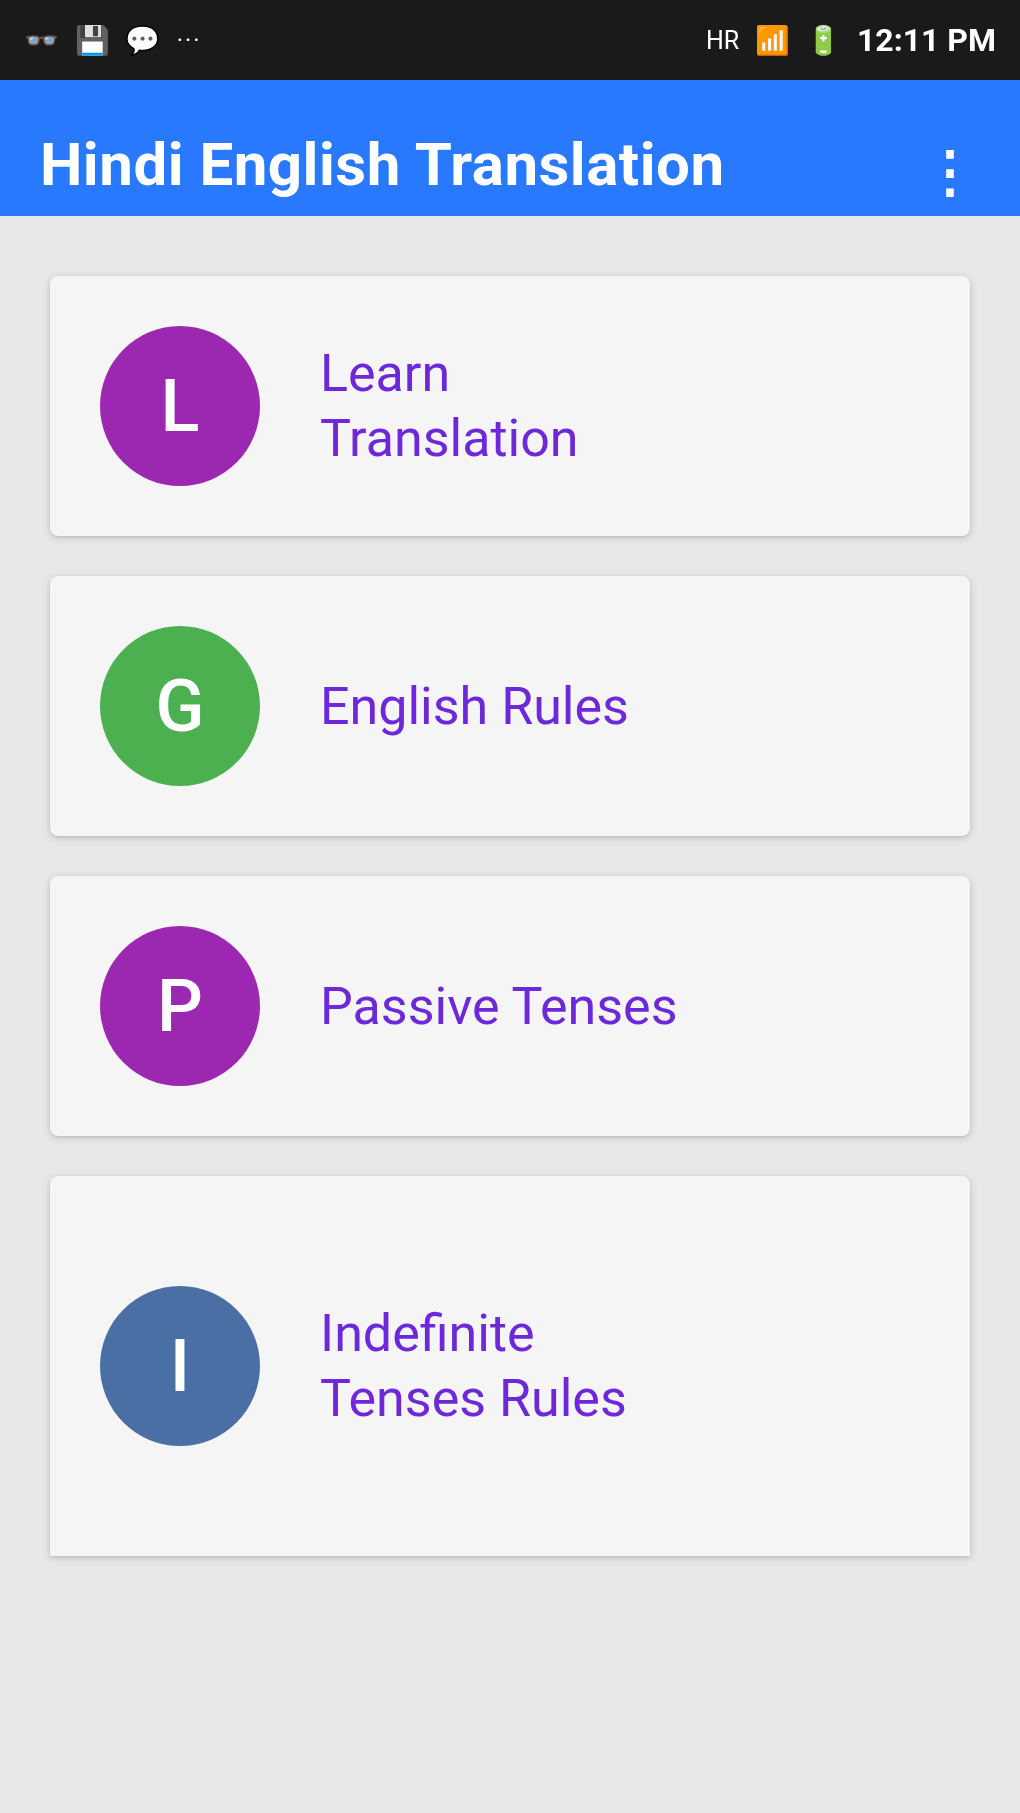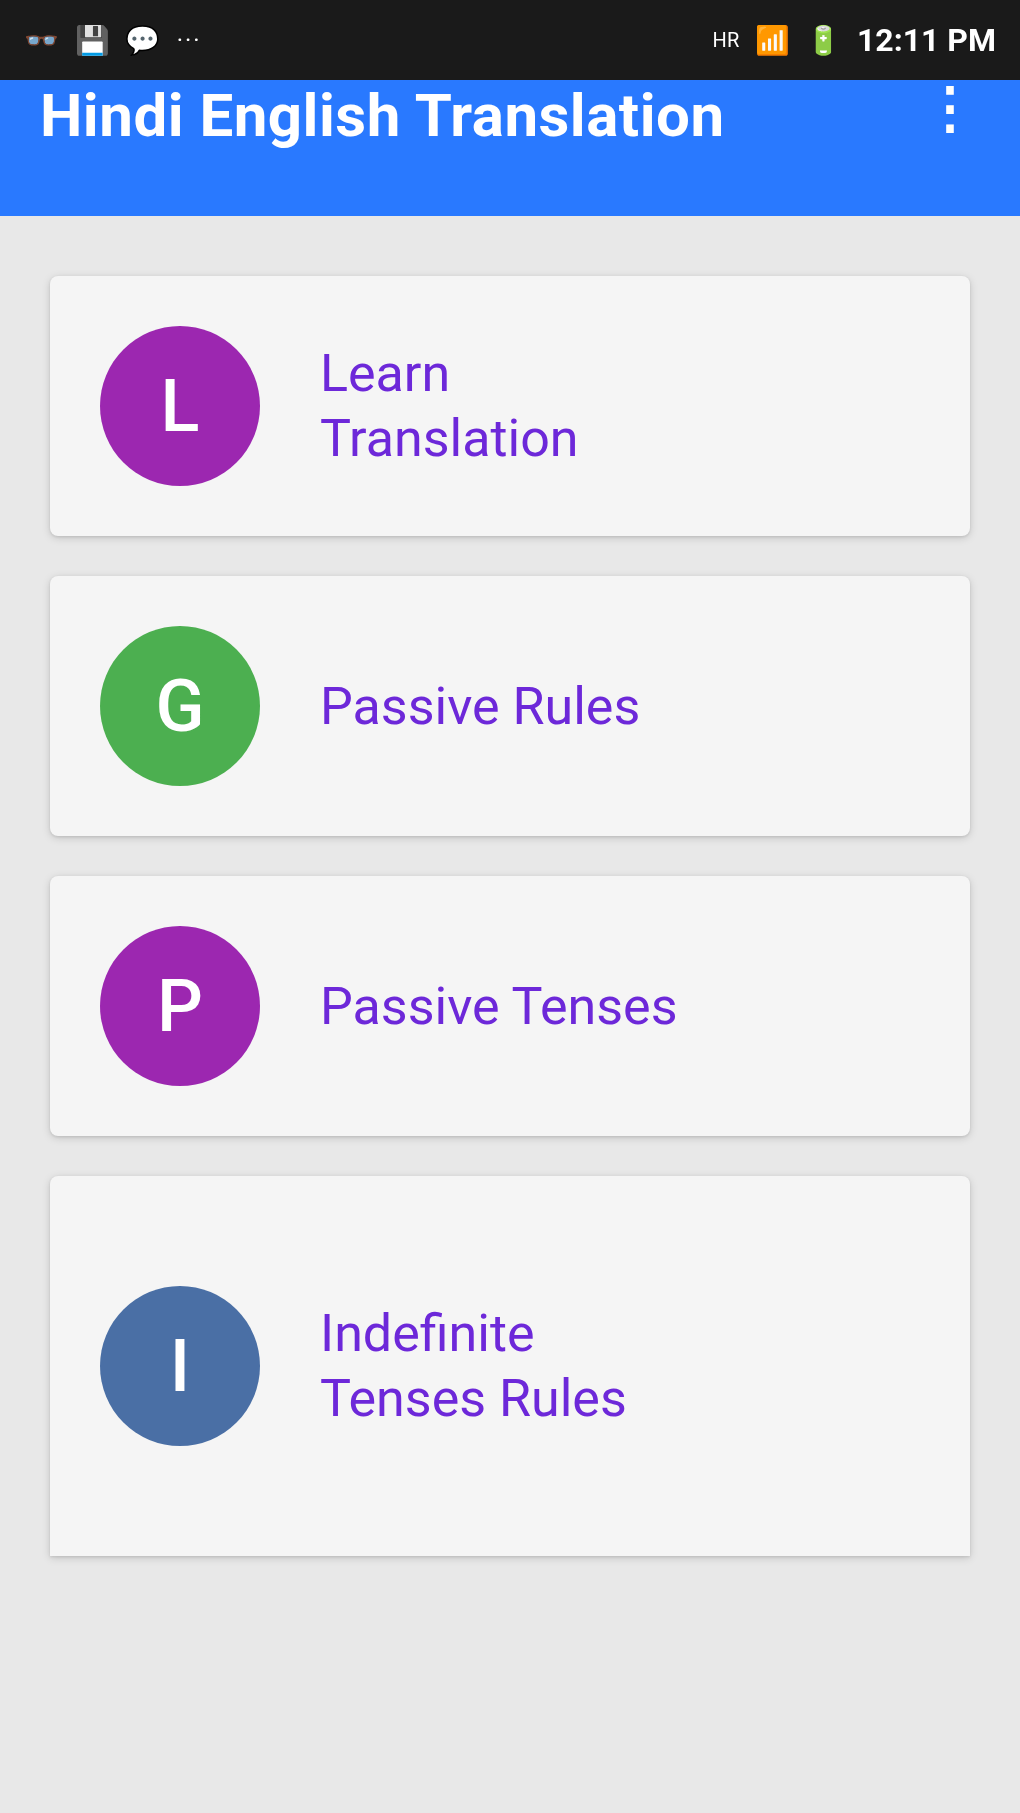--- a/index.html
+++ b/index.html
@@ -52,23 +52,23 @@
       font-weight: 700;
       color: white;
     }
 
     
     .app-bar {
       width: 100%;
       height: 136px;
       background-color: #2979FF;
       display: flex;
-      align-items: flex-start;
+      align-items: flex-end;
       justify-content: space-between;
-      padding: 0 40px;
+      padding: 16px 40px;
     }
 
     .app-title {
       color: white;
       font-size: 60px;
       font-weight: 700;
       letter-spacing: 0.5px;
     }
 
     .more-icon {
@@ -155,21 +155,21 @@
 <body>
 
 <div class="status-bar">
   <div class="status-bar-left">
     <span class="status-icon">👓</span>
     <span class="status-icon">💾</span>
     <span class="status-icon">💬</span>
     <span class="status-icon" style="font-size:24px; color:white; letter-spacing:2px;">···</span>
   </div>
   <div class="status-bar-right">
-    <span style="font-size:20px; color:white;">HR</span>
+    <span style="font-size:25px; color:white;">HR</span>
     <span>📶</span>
     <span>🔋</span>
     <span class="status-time">12:11 PM</span>
   </div>
 </div>
 
 <div class="app-bar">
   <span class="app-title">Hindi English Translation</span>
   <span class="more-icon">⋮</span>
 </div>
@@ -180,21 +180,21 @@
     <div class="avatar-circle purple">
       <span class="avatar-letter">L</span>
     </div>
     <span class="menu-label">Learn<br>Translation</span>
   </div>
 
   <div class="menu-card">
     <div class="avatar-circle green">
       <span class="avatar-letter">G</span>
     </div>
-    <span class="menu-label">Passive Rules</span>
+    <span class="menu-label">English Rules</span>
   </div>
 
   <div class="menu-card">
     <div class="avatar-circle purple2">
       <span class="avatar-letter">P</span>
     </div>
     <span class="menu-label">Passive Tenses</span>
   </div>
 
   <div class="menu-card-partial">

